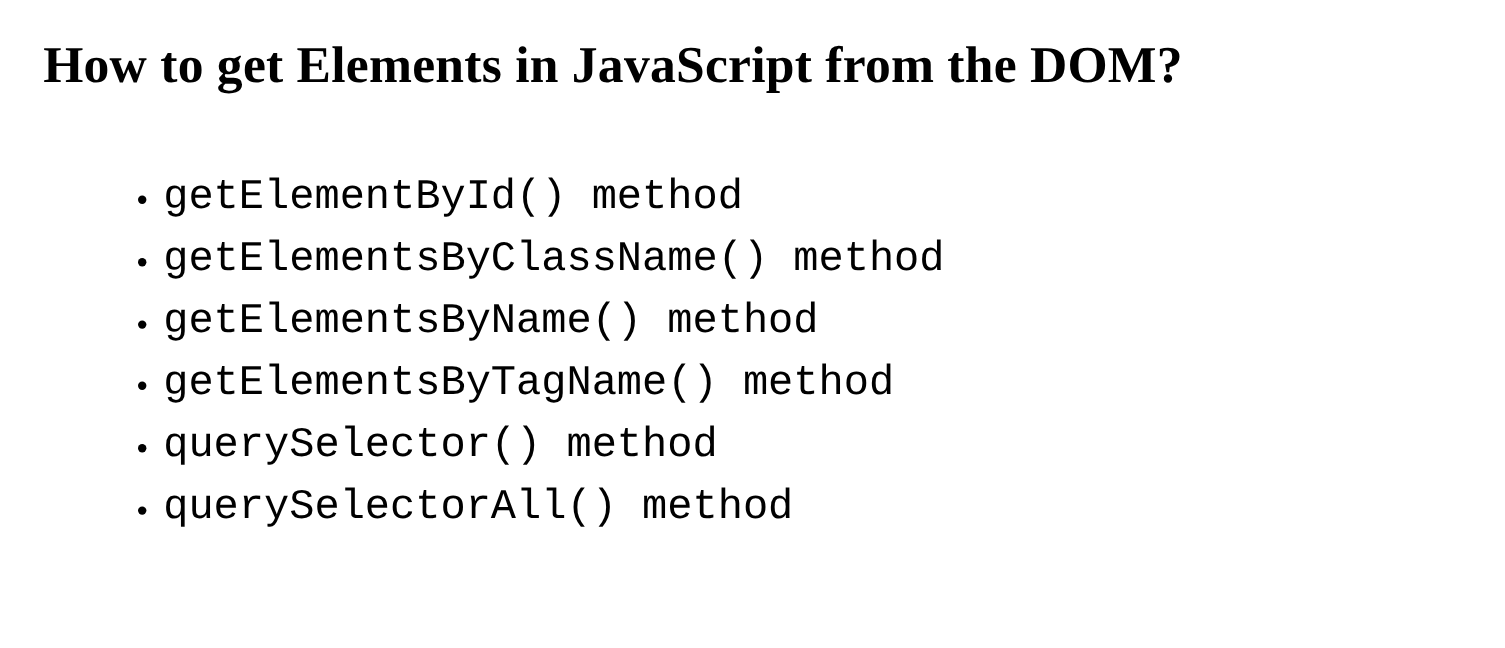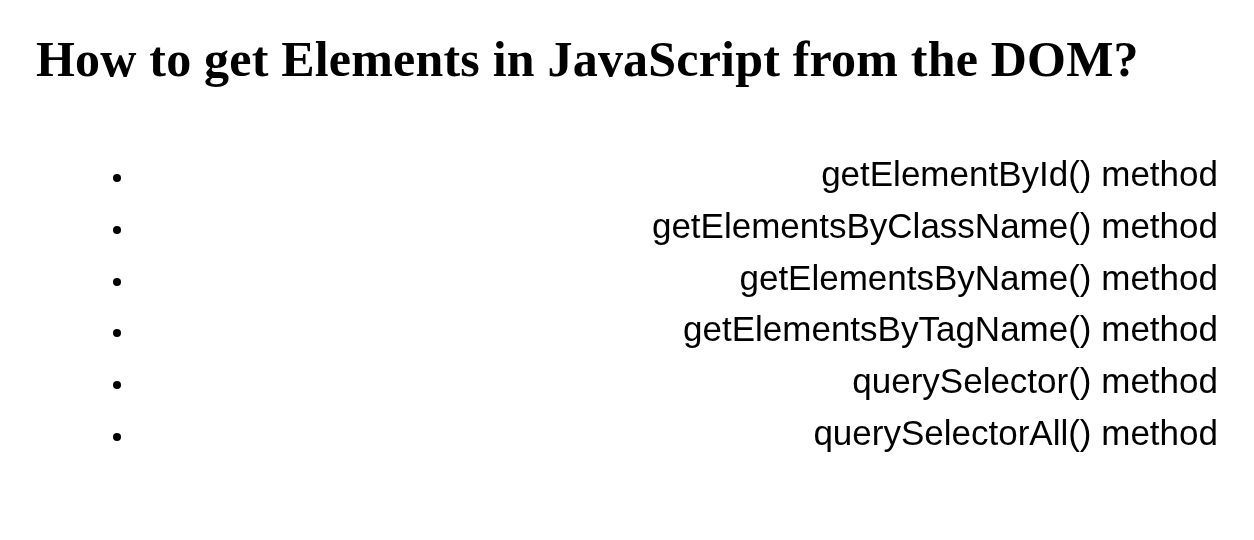--- a/index.html
+++ b/index.html
@@ -9,30 +9,29 @@
     }
     body {
       background: #ffffff;
       width: 1254px;
       height: 540px;
       padding: 30px 36px;
       font-family: "Times New Roman", Times, serif;
       color: #000000;
     }
     h1 {
-      font-size: 50px;
+      font-size: 43px;
       font-weight: bold;
       margin-bottom: 60px;
       letter-spacing: 0.2px;
     }
     ul {
       list-style-type: disc;
       padding-left: 100px;
-      font-family: Liberation Sans, sans-serif;
-      text-align: right;
+      font-family: Liberation Mono, monospace;
     }
     ul li {
       font-size: 35px;
       line-height: 1.48;
       color: #000000;
     }
     ul li::marker {
       font-size: 28px;
     }
   </style>

